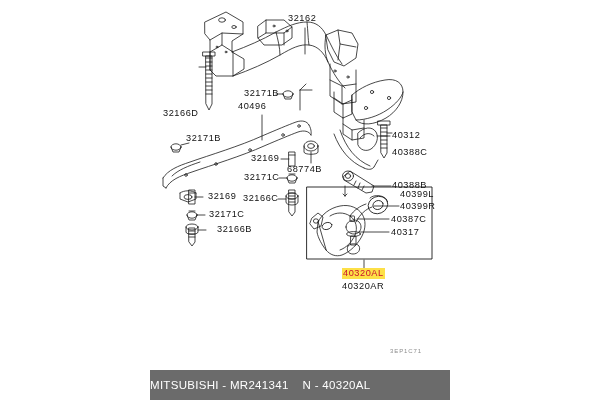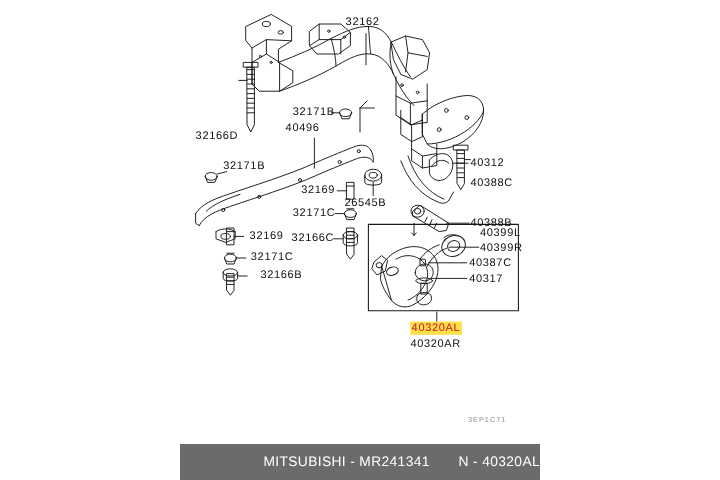--- a/index.html
+++ b/index.html
@@ -63,22 +63,22 @@
   
   #caption-bar {
     position: absolute;
     left: 150px;
     top: 370px;
     width: 300px;
     height: 30px;
     background: #6b6b6b;
     display: flex;
     align-items: center;
-    justify-content: flex-end;
-    gap: 24px;
+    justify-content: flex-start;
+    gap: 14px;
   }
   #caption-bar .cap-text {
     font-family: "Liberation Sans", sans-serif;
     font-size: 11.5px;
     color: #ffffff;
     letter-spacing: 0.3px;
     white-space: nowrap;
   }
 </style>
 </head>
@@ -327,21 +327,21 @@
   <div class="label" style="left:288px; top:13px;">32162</div>
 
   <div class="label r" style="left:163px; top:62px;">32166D</div>
 
   <div class="label" style="left:244px; top:88px;">32171B</div>
 
   <div class="label" style="left:238px; top:101px;">40496</div>
 
   <div class="label" style="left:186px; top:133px;">32171B</div>
 
-  <div class="label" style="left:287px; top:164px;">26545B</div>
+  <div class="label" style="left:287px; top:164px;">68774B</div>
 
   <div class="label" style="left:251px; top:153px;">32169</div>
 
   <div class="label" style="left:244px; top:172px;">32171C</div>
 
   <div class="label" style="left:243px; top:193px;">32166C</div>
 
   <div class="label" style="left:208px; top:191px;">32169</div>
 
   <div class="label" style="left:209px; top:209px;">32171C</div>

